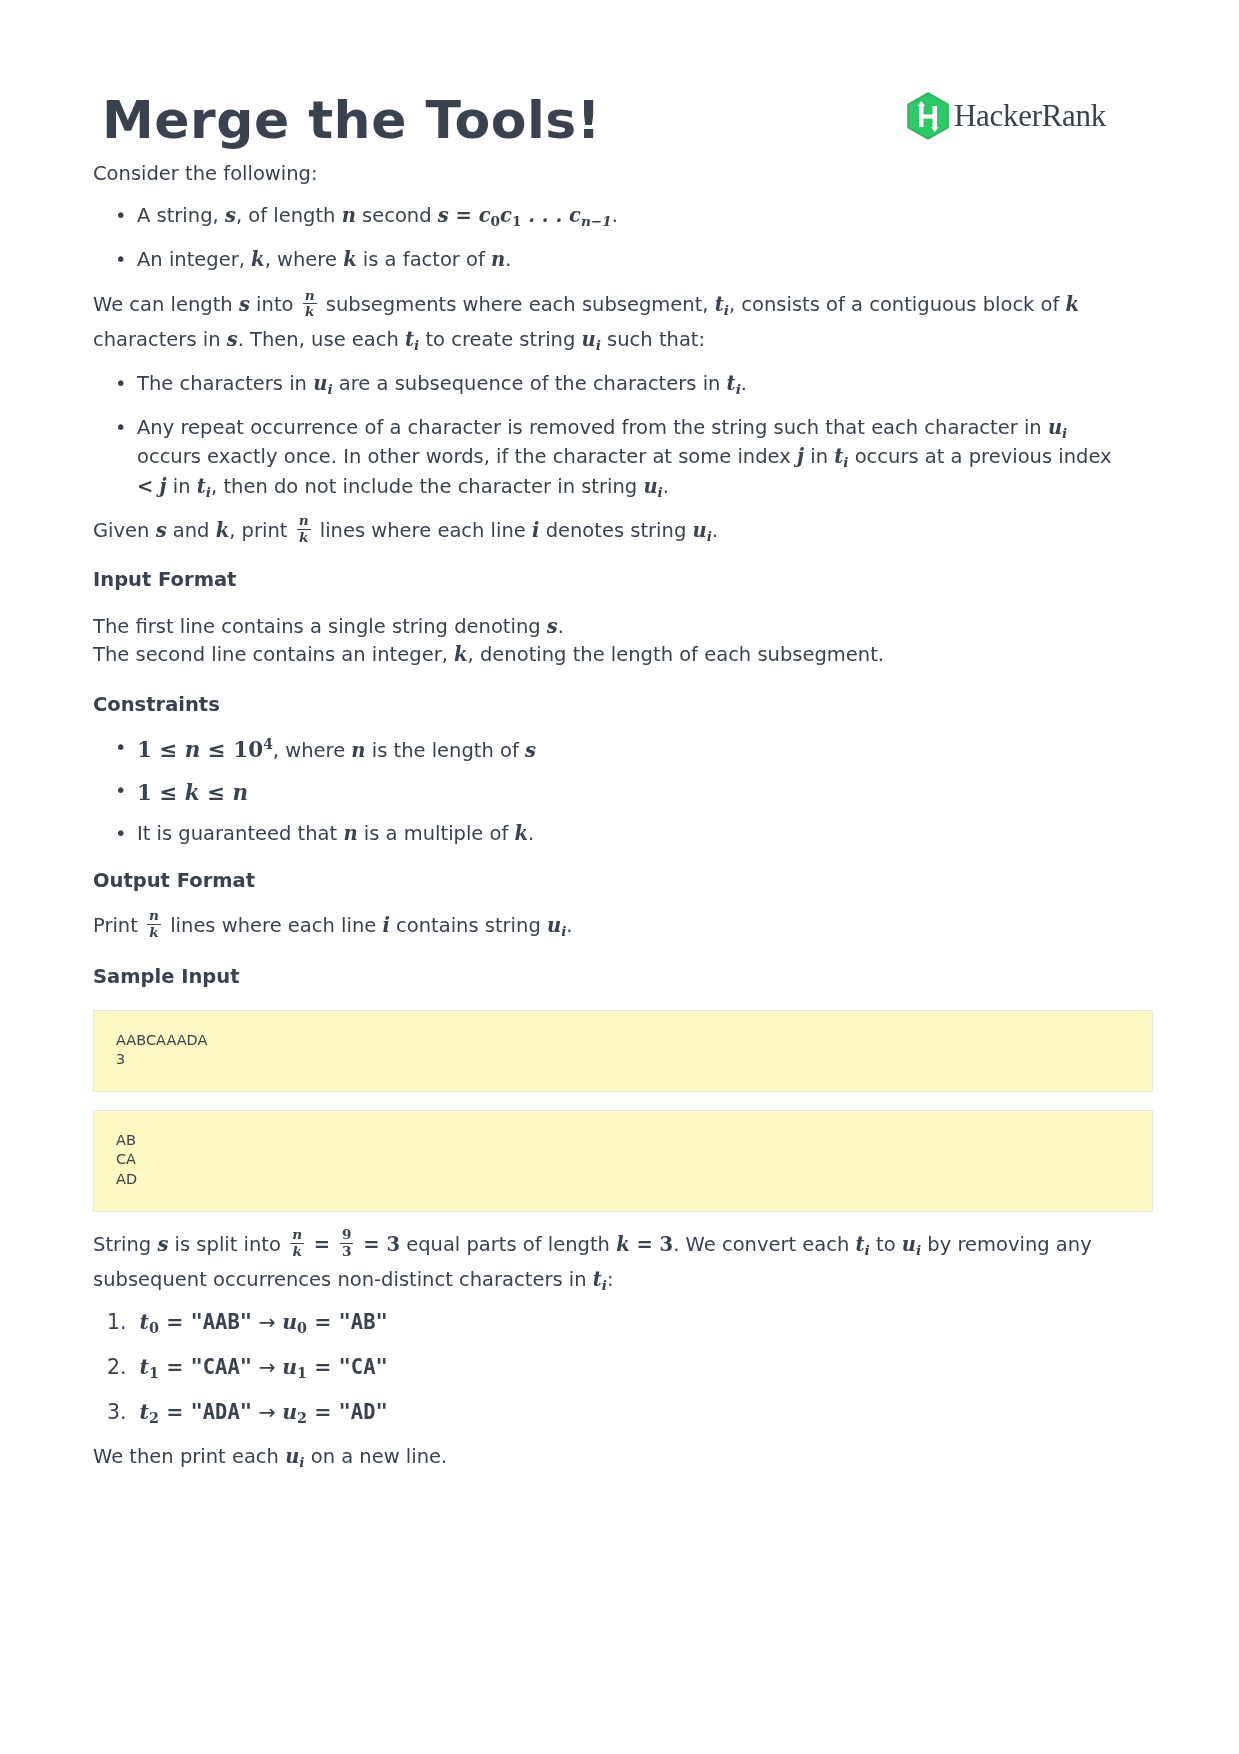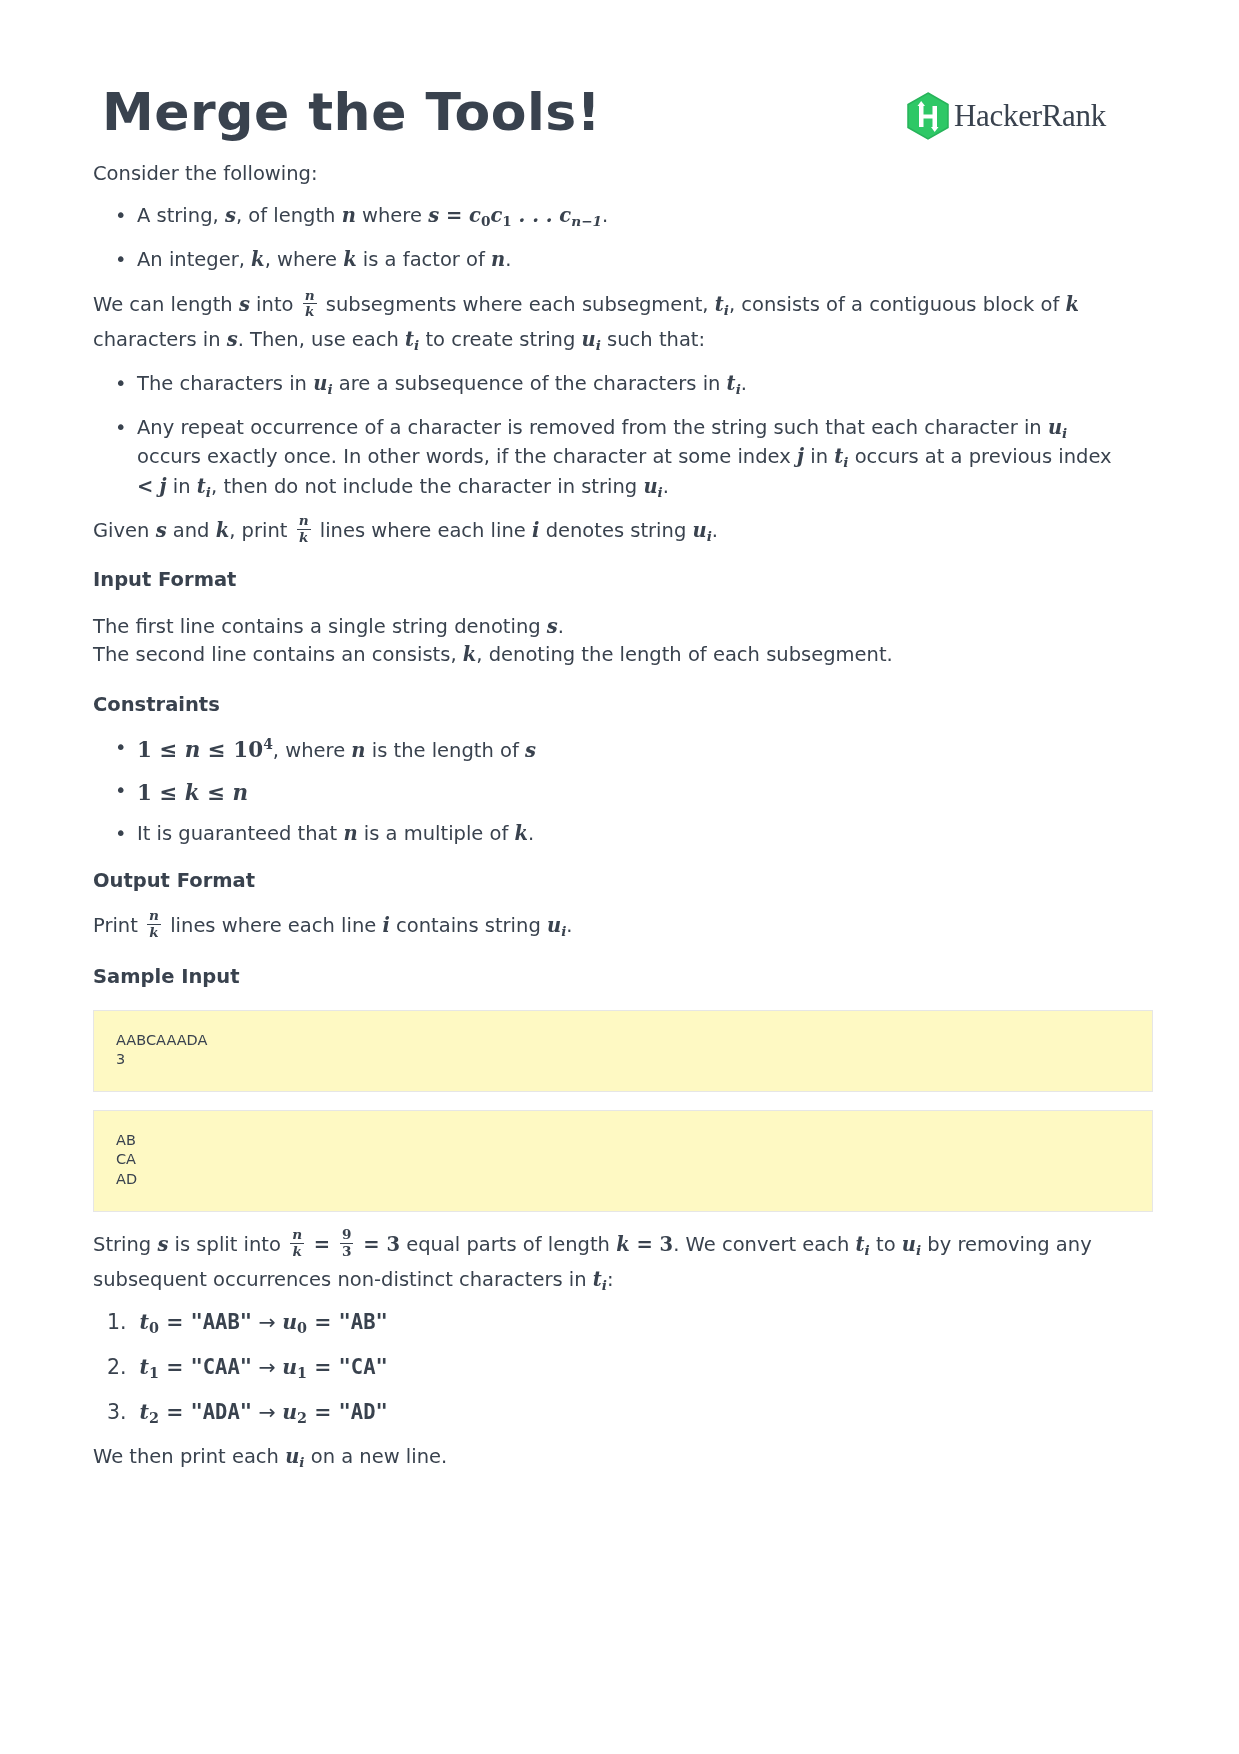--- a/index.html
+++ b/index.html
@@ -1,21 +1,21 @@
 <!DOCTYPE html>
 <html><head>
 <meta charset="utf-8">
 <style>
   html, body { margin: 0; padding: 0; background: #ffffff; }
   body {
     width: 1239px; height: 1754px; position: relative; overflow: hidden;
     font-family: "DejaVu Sans", sans-serif; color: #39424e;
   }
   .title {
-    position: absolute; left: 102px; top: 84px;
+    position: absolute; left: 102px; top: 92px;
     font-family: "DejaVu Sans", sans-serif; font-weight: bold;
     font-size: 52px; color: #39424e; margin: 0; line-height: 1.1;
     letter-spacing: 0.5px;
   }
   .logo { position: absolute; left: 906px; top: 92px; display: flex; align-items: center; }
   .logo-text { font-family: Liberation Serif, serif; font-size: 31px; color: #39424e; margin-left: 4px; letter-spacing: -0.3px; }
   .content { position: absolute; left: 93px; top: 160px; width: 1060px; font-size: 19.5px; line-height: 1.45; }
   p { margin: 0; }
   .m { font-family: "DejaVu Serif", serif; font-style: italic; font-weight: bold; }
   .mr { font-family: "DejaVu Serif", serif; font-weight: bold; }
@@ -56,21 +56,21 @@
   </svg>
   <span class="logo-text">HackerRank</span>
 </div>
 
 <div class="content">
 
   <p>Consider the following:</p>
 
   <ul style="margin-top:14px;">
     <li style="margin-bottom:14px;">
-      <span>A string, </span><span class="m">s</span><span>, of length </span><span class="m">n</span><span> where </span><span class="m">s <span class="mr">=</span> c<span class="subn">0</span>c<span class="subn">1</span> . . . c<span class="sub">n−1</span></span><span>.</span>
+      <span>A string, </span><span class="m">s</span><span>, of length </span><span class="m">n</span><span> second </span><span class="m">s <span class="mr">=</span> c<span class="subn">0</span>c<span class="subn">1</span> . . . c<span class="sub">n−1</span></span><span>.</span>
     </li>
     <li>
       <span>An integer, </span><span class="m">k</span><span>, where </span><span class="m">k</span><span> is a factor of </span><span class="m">n</span><span>.</span>
     </li>
   </ul>
 
   <p style="margin-top:14px; line-height:1.75;">
     <span>We can length </span><span class="m">s</span><span> into </span><span class="frac m">
         <span class="num">n</span>
         <span class="den">k</span>
@@ -92,21 +92,21 @@
   <p style="margin-top:14px;">
     <span>Given </span><span class="m">s</span><span> and </span><span class="m">k</span><span>, print </span><span class="frac m">
         <span class="num">n</span>
         <span class="den">k</span>
       </span><span> lines where each line </span><span class="m">i</span><span> denotes string </span><span class="m">u<span class="sub">i</span></span><span>.</span>
   </p>
 
   <h3 style="margin-top:20px;">Input Format</h3>
   <p style="margin-top:18px; line-height:1.45;">
     <span>The first line contains a single string denoting </span><span class="m">s</span><span>.</span><br>
-    <span>The second line contains an consists, </span><span class="m">k</span><span>, denoting the length of each subsegment.</span>
+    <span>The second line contains an integer, </span><span class="m">k</span><span>, denoting the length of each subsegment.</span>
   </p>
 
   <h3 style="margin-top:22px;">Constraints</h3>
   <ul style="margin-top:14px;">
     <li style="margin-bottom:12px;">
       <span class="mr" style="font-size:1.1em;">1 ≤ <i>n</i> ≤ 10<span class="sup">4</span></span><span>, where </span><span class="m">n</span><span> is the length of </span><span class="m">s</span>
     </li>
     <li style="margin-bottom:12px;">
       <span class="mr" style="font-size:1.1em;">1 ≤ <i>k</i> ≤ <i>n</i></span>
     </li>

